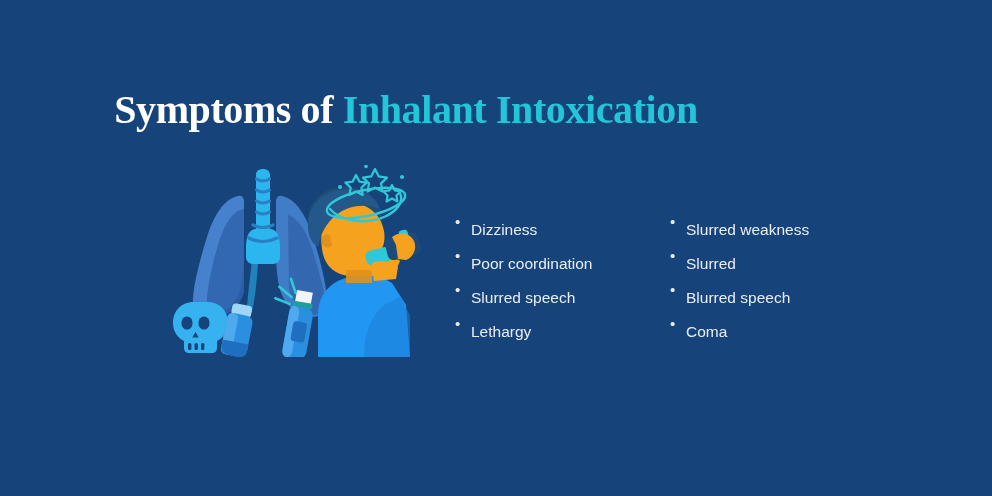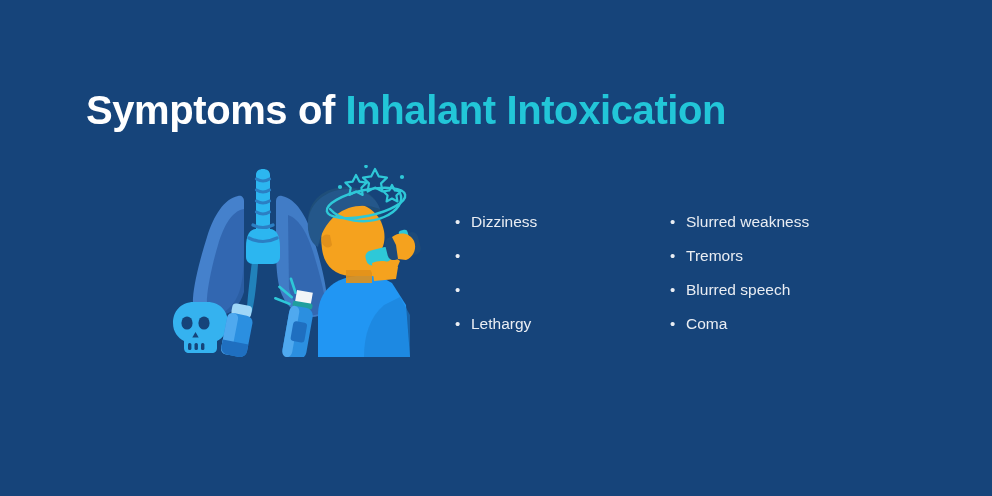--- a/index.html
+++ b/index.html
@@ -13,20 +13,21 @@
   #slide{position:relative;width:992px;height:496px;background:#16447a;}
 
   
   #title{
     position:absolute;left:0;top:88px;width:812px;
     text-align:center;
     font-size:40px;font-weight:bold;
     letter-spacing:-0.4px;
     line-height:1.1;
     white-space:nowrap;
+    font-family:Liberation Serif, serif;
   }
   #title .t-main{color:#ffffff;}
   #title .t-accent{color:#22c6d8;}
 
   
   #illus{position:absolute;left:160px;top:165px;width:262px;height:192px;}
   #illus svg{display:block;width:262px;height:192px;}
 
   
   #lists{
@@ -43,21 +44,21 @@
     font-size:15.5px;
     line-height:19px;
   }
   .sym-bullet{
     width:16px;flex:0 0 16px;
     color:#e9edf3;
     font-size:15px;
     line-height:19px;
     text-align:left;
   }
-  .sym-label{white-space:nowrap;}
+  .sym-label{white-space:nowrap;margin-top:8px;}
 </style>
 </head>
 <body>
 
 <div id="slide">
 
   <div id="title">
     <span class="t-main">Symptoms of </span><span class="t-accent">Inhalant Intoxication</span>
   </div>
 
@@ -193,38 +194,40 @@
 
   <div id="lists">
 
     <div class="sym-col">
       <div class="sym-item">
         <span class="sym-bullet">•</span>
         <span class="sym-label">Dizziness</span>
       </div>
       <div class="sym-item">
         <span class="sym-bullet">•</span>
-      </div>
-      <div class="sym-item">
-        <span class="sym-bullet">•</span>
+        <span class="sym-label">Poor coordination</span>
+      </div>
+      <div class="sym-item">
+        <span class="sym-bullet">•</span>
+        <span class="sym-label">Slurred speech</span>
       </div>
       <div class="sym-item">
         <span class="sym-bullet">•</span>
         <span class="sym-label">Lethargy</span>
       </div>
     </div>
 
     <div class="sym-col">
       <div class="sym-item">
         <span class="sym-bullet">•</span>
         <span class="sym-label">Slurred weakness</span>
       </div>
       <div class="sym-item">
         <span class="sym-bullet">•</span>
-        <span class="sym-label">Tremors</span>
+        <span class="sym-label">Slurred</span>
       </div>
       <div class="sym-item">
         <span class="sym-bullet">•</span>
         <span class="sym-label">Blurred speech</span>
       </div>
       <div class="sym-item">
         <span class="sym-bullet">•</span>
         <span class="sym-label">Coma</span>
       </div>
     </div>

